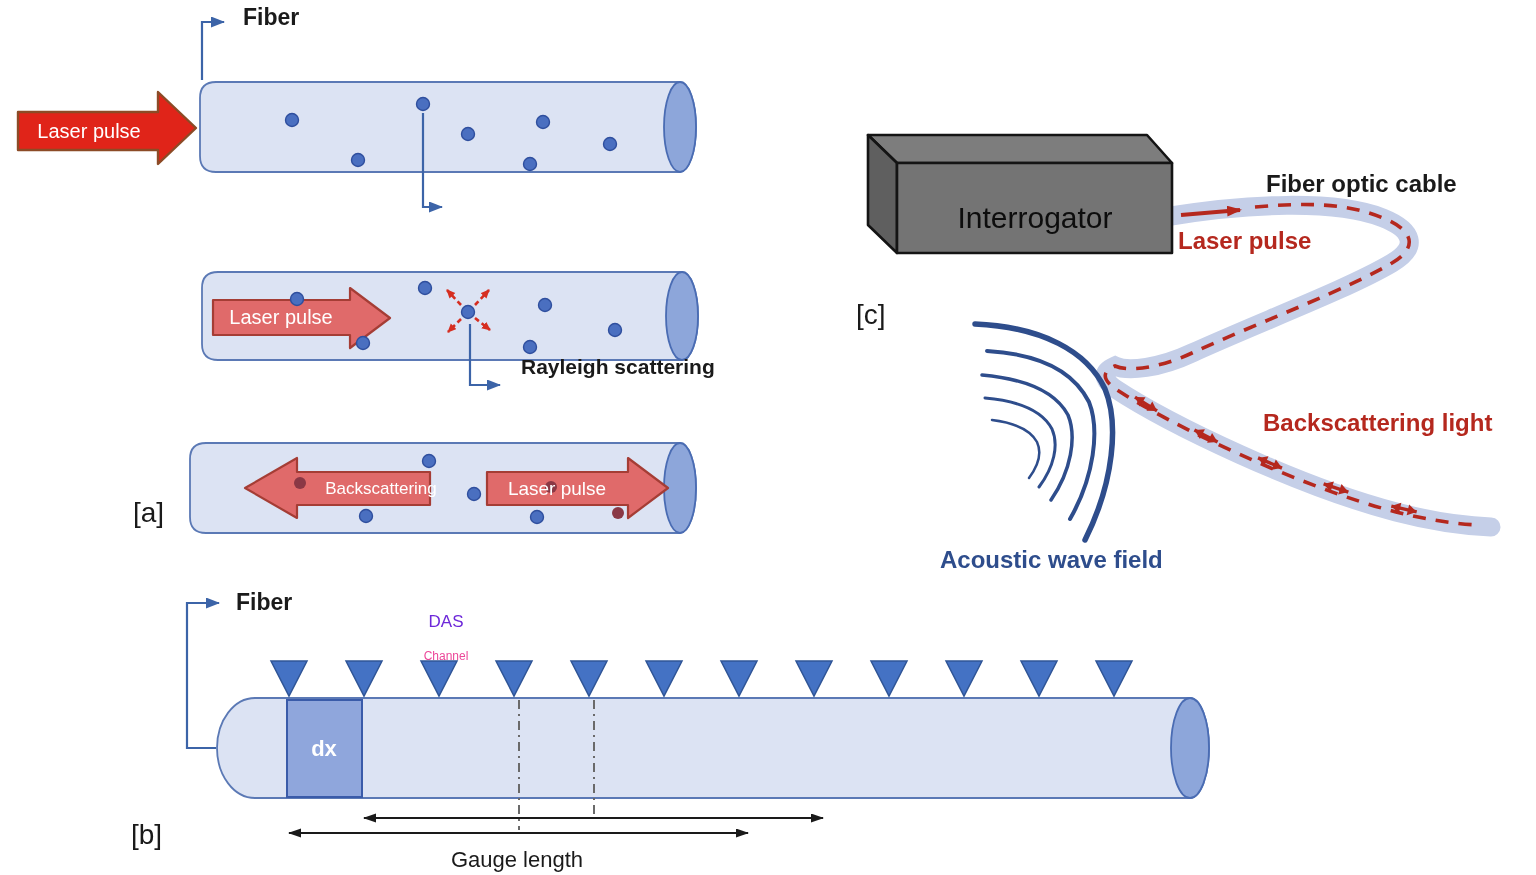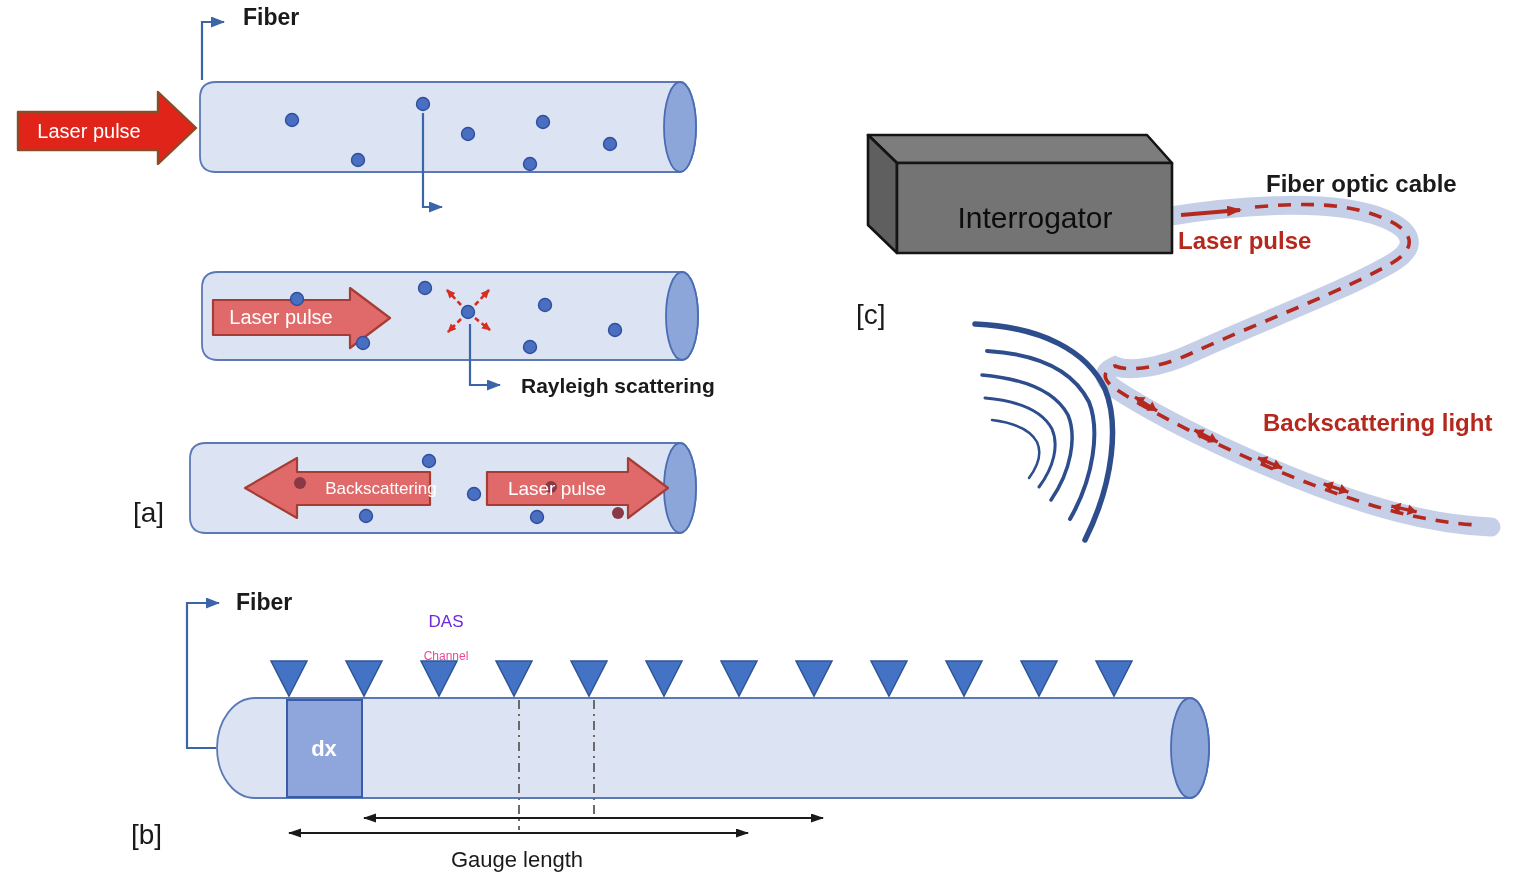--- a/index.html
+++ b/index.html
@@ -177,30 +177,31 @@
         <path class="wave" stroke-width="3.5" d="M 982 375 C 1027 379 1056 393 1068 415 C 1077 437 1071 471 1051 500"></path>
         <path class="wave" stroke-width="3" d="M 985 398 C 1020 401 1043 412 1052 429 C 1059 445 1054 467 1039 487"></path>
         <path class="wave" stroke-width="2.5" d="M 992 420 C 1016 423 1031 431 1037 442 C 1042 453 1038 466 1029 478"></path>
       </g>
     </g>
   </svg>
 
   <div class="lbl bold" style="left:243px;top:5px;font-size:23px;">Fiber</div>
   <div class="lbl ctr white" style="left:89px;top:131px;font-size:20px;">Laser pulse</div>
   <div class="lbl ctr white" style="left:281px;top:317px;font-size:20px;">Laser pulse</div>
-  <div class="lbl bold" style="left:521px;top:375px;font-size:21px;">Rayleigh scattering</div>
+  <div class="lbl bold" style="left:521px;top:356px;font-size:21px;">Rayleigh scattering</div>
   <div class="lbl ctr white" style="left:364px;top:489px;font-size:17px;margin-left:17px;">Backscattering</div>
   <div class="lbl ctr white" style="left:557px;top:489px;font-size:19px;">Laser pulse</div>
   <div class="lbl" style="left:133px;top:498px;font-size:28px;">[a]</div>
 
   <div class="lbl" style="left:131px;top:820px;font-size:28px;">[b]</div>
   <div class="lbl bold" style="left:236px;top:590px;font-size:23px;">Fiber</div>
   <div class="lbl ctr" style="left:446px;top:622px;font-size:17px;color:#6d28d9;">DAS</div>
   <div class="lbl ctr" style="left:446px;top:656px;font-size:12px;color:#ec4899;">Channel</div>
   <div class="lbl ctr white bold" style="left:324px;top:749px;font-size:22px;">dx</div>
   <div class="lbl ctr" style="left:517px;top:860px;font-size:22px;">Gauge length</div>
 
   <div class="lbl" style="left:856px;top:300px;font-size:28px;">[c]</div>
   <div class="lbl ctr" style="left:1035px;top:218px;font-size:30px;color:#0d0d0d;">Interrogator</div>
   <div class="lbl bold" style="left:1266px;top:171px;font-size:24px;">Fiber optic cable</div>
   <div class="lbl bold red" style="left:1178px;top:228px;font-size:24px;">Laser pulse</div>
   <div class="lbl bold red" style="left:1263px;top:410px;font-size:24px;">Backscattering light</div>
+  <div class="lbl bold navy" style="left:940px;top:547px;font-size:24px;">Acoustic wave field</div>
 </div>
 
 </body></html>

